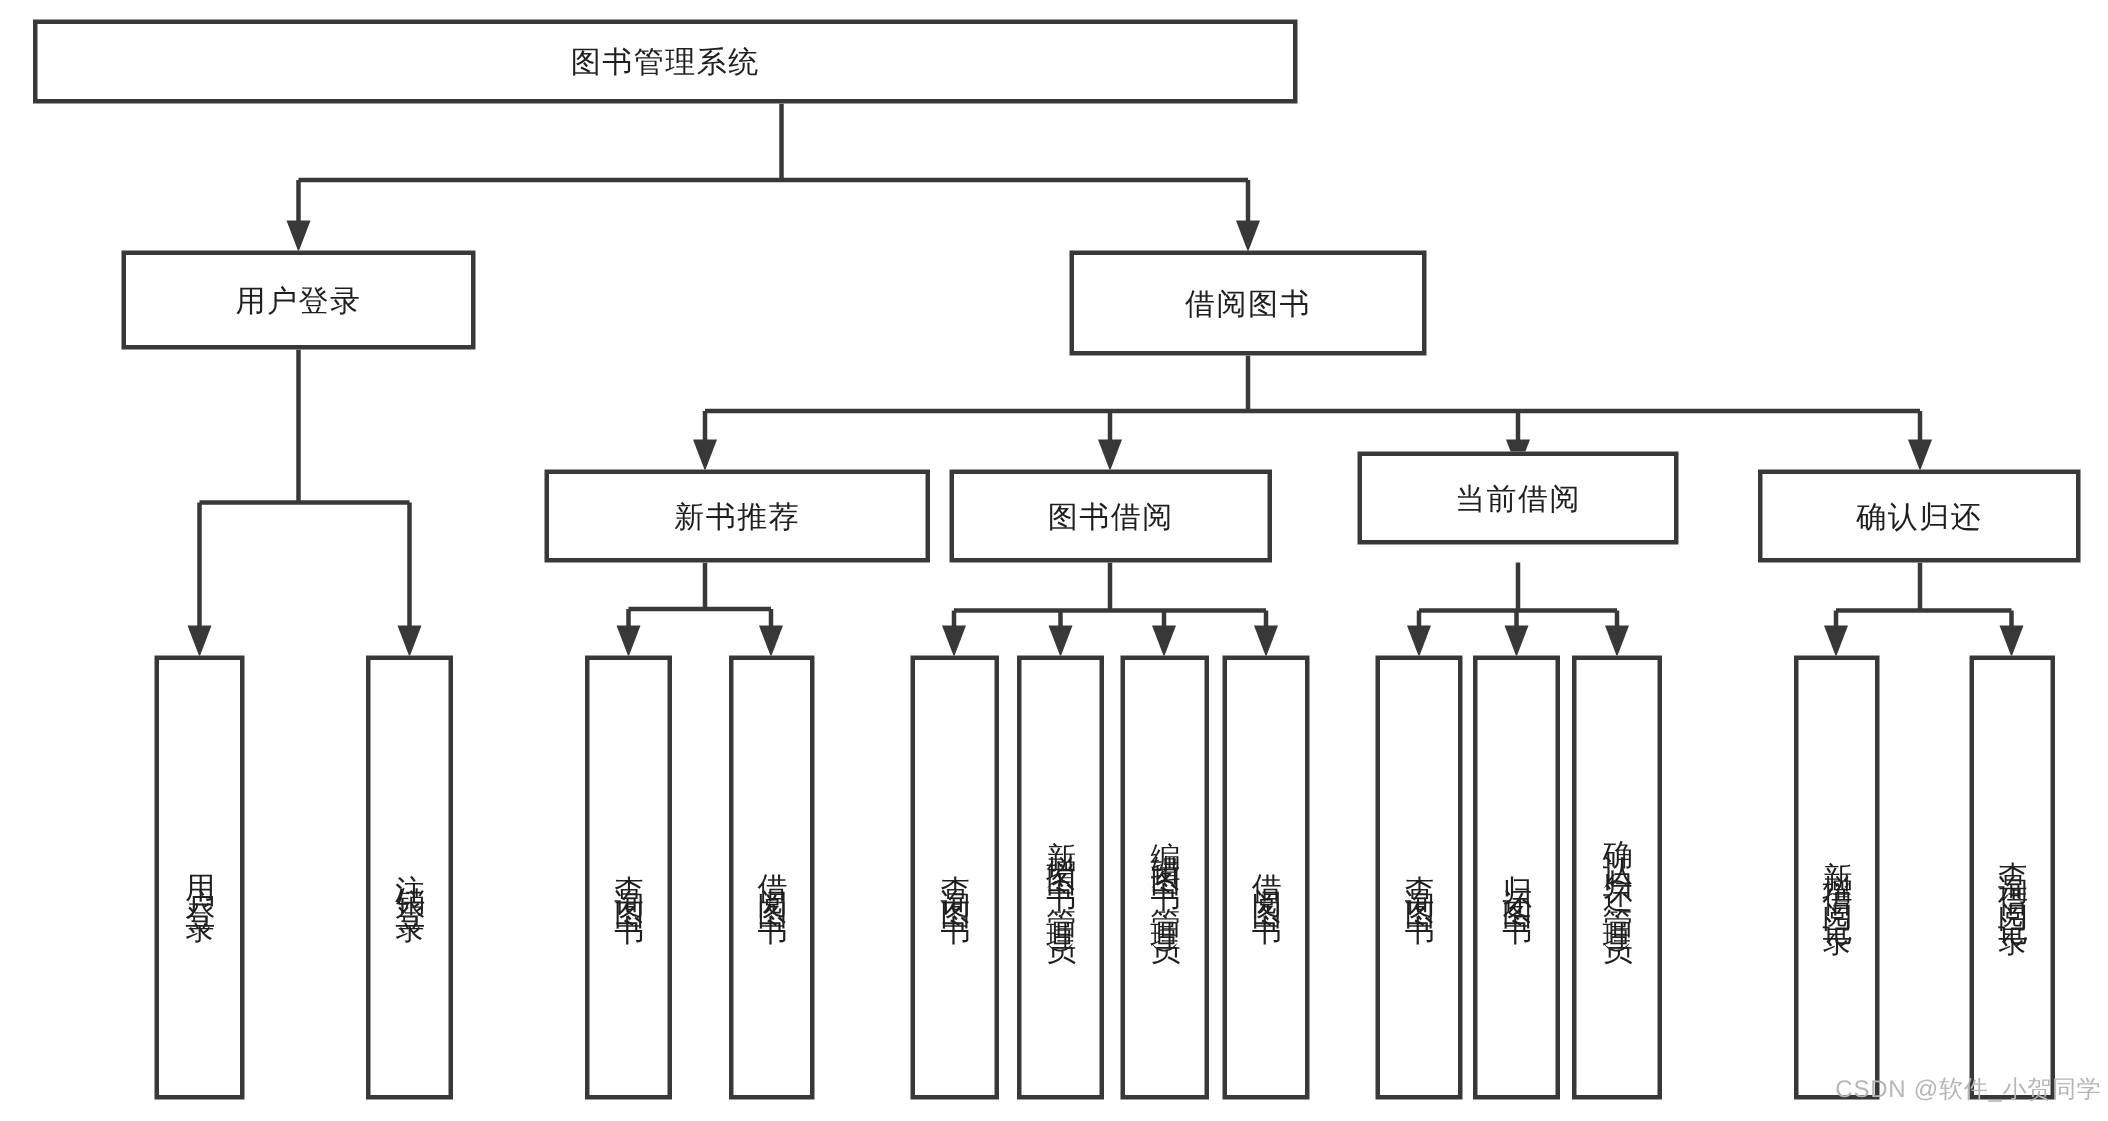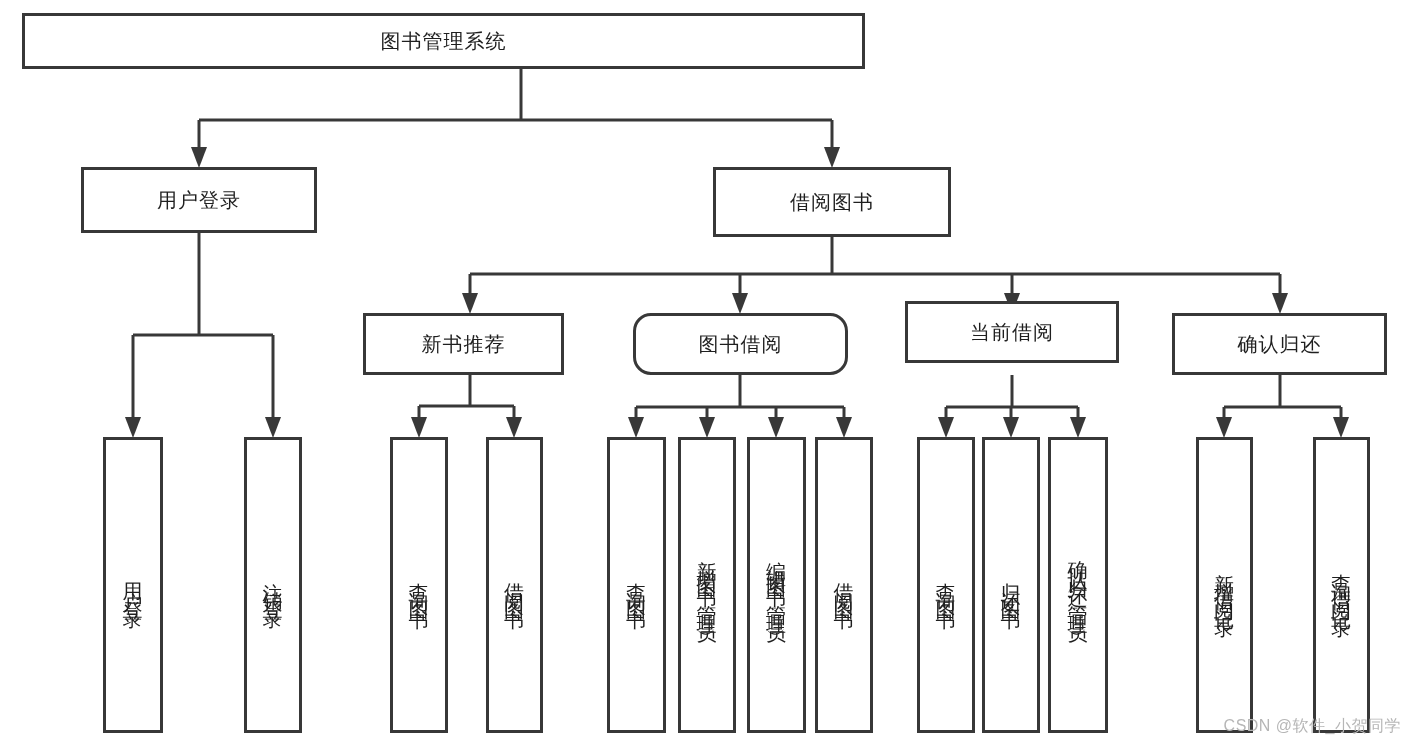--- a/index.html
+++ b/index.html
@@ -150,24 +150,24 @@
     <span class="h-label">图书管理系统</span>
   </div>
 
   <div class="box" style="left:81px; top:167px; width:236px; height:66px;">
     <span class="h-label">用户登录</span>
   </div>
   <div class="box" style="left:713px; top:167px; width:238px; height:70px;">
     <span class="h-label">借阅图书</span>
   </div>
 
-  <div class="box" style="left:363px; top:313px; width:201px; height:62px;">
+  <div class="box" style="left:363px; top:313px; width:257px; height:62px;">
     <span class="h-label">新书推荐</span>
   </div>
-  <div class="box" style="left:633px; top:313px; width:215px; height:62px;border-radius:18px;">
+  <div class="box" style="left:633px; top:313px; width:215px; height:62px;">
     <span class="h-label">图书借阅</span>
   </div>
   <div class="box" style="left:905px; top:301px; width:214px; height:62px;">
     <span class="h-label">当前借阅</span>
   </div>
   <div class="box" style="left:1172px; top:313px; width:215px; height:62px;">
     <span class="h-label">确认归还</span>
   </div>
 
   <div class="box leaf" style="left:103px; top:437px; width:60px; height:296px;">

